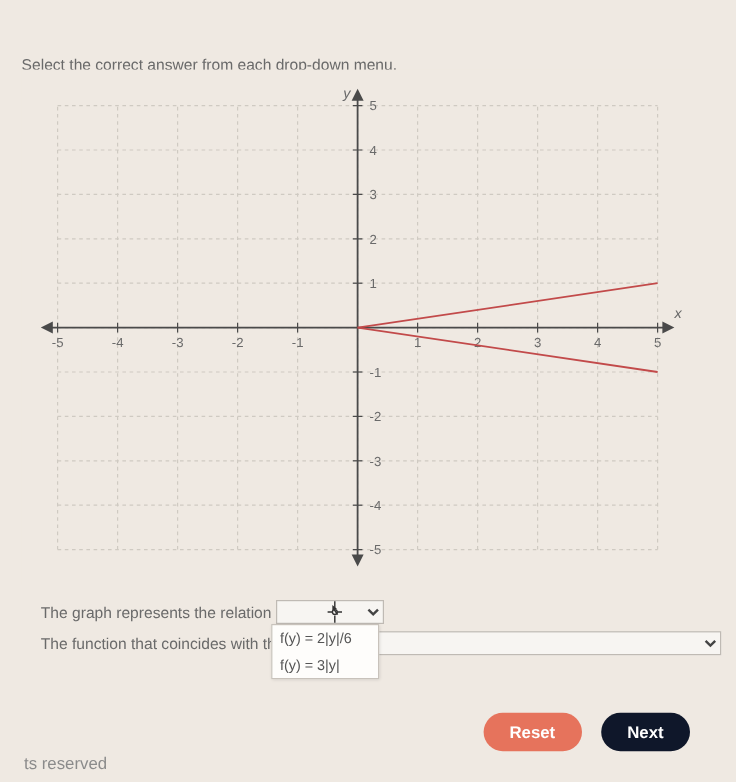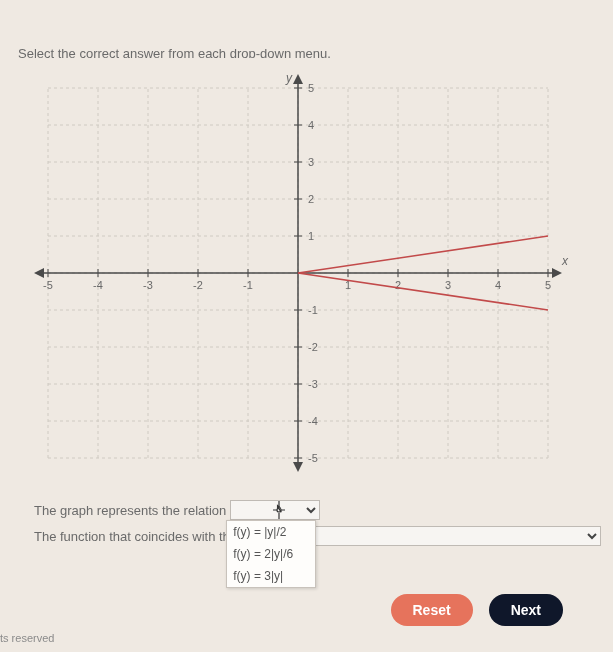--- a/index.html
+++ b/index.html
@@ -58,42 +58,43 @@
   }
   .options-pop .opt {
     padding: 4px 6px;
     font-size: 12px;
     color: #555;
     cursor: pointer;
   }
   .btns {
     position: absolute;
     top: 594px;
-    right: 50px;
+    right: 38px;
     display:flex;
     gap: 16px;
     align-items: center;
   }
   .btn {
     border: none;
     border-radius: 18px;
     padding: 8px 22px;
     font-size: 14px;
     font-weight: bold;
     color: #fff;
     cursor: pointer;
   }
   .btn-reset { background: #e6735c; }
   .btn-next  { background: #0f172a; }
   .footer {
     position: absolute;
     bottom: 8px;
     left: 0px;
-    font-size: 11px;
+    font-size: 14px;
     color: #8b8b8b;
+    padding-left: 20px;
   }
   .cursor {
     position:absolute;
     pointer-events:none;
     z-index:30;
   }
 </style>
 </head>
 <body>
 
@@ -175,21 +176,20 @@
       <polyline points="280,215 530,252" fill="none" stroke="#c24a4a" stroke-width="1.5"></polyline>
     </svg>
 </div>
 
 <div class="below">
   <div class="line">
     <span>The graph represents the relation</span>
     <span style="position:relative; display:inline-block;">
       <select class="dd dd1" value=""></select>
       <div class="options-pop" id="pop">
-          <div class="opt">f(y) = |y|/2</div>
           <div class="opt">f(y) = 2|y|/6</div>
           <div class="opt">f(y) = 3|y|</div>
         </div>
       <svg class="cursor" style="top:0px; left:44px;" width="18" height="20">
         <path d="M9 1 L9 7 M9 13 L9 19 M3 10 L7 10 M11 10 L15 10 M9 10 m-2 0 a2 2 0 1 0 4 0 a2 2 0 1 0 -4 0" stroke="#333" stroke-width="1.2" fill="none"></path>
         <path d="M10 12 l4 6 l1.5 -1 l-4 -6 l3 0 l-6 -5 l0 8 z" fill="#333" transform="translate(1,0) scale(0.7)"></path>
       </svg>
     </span>
   </div>
   <div class="line">

